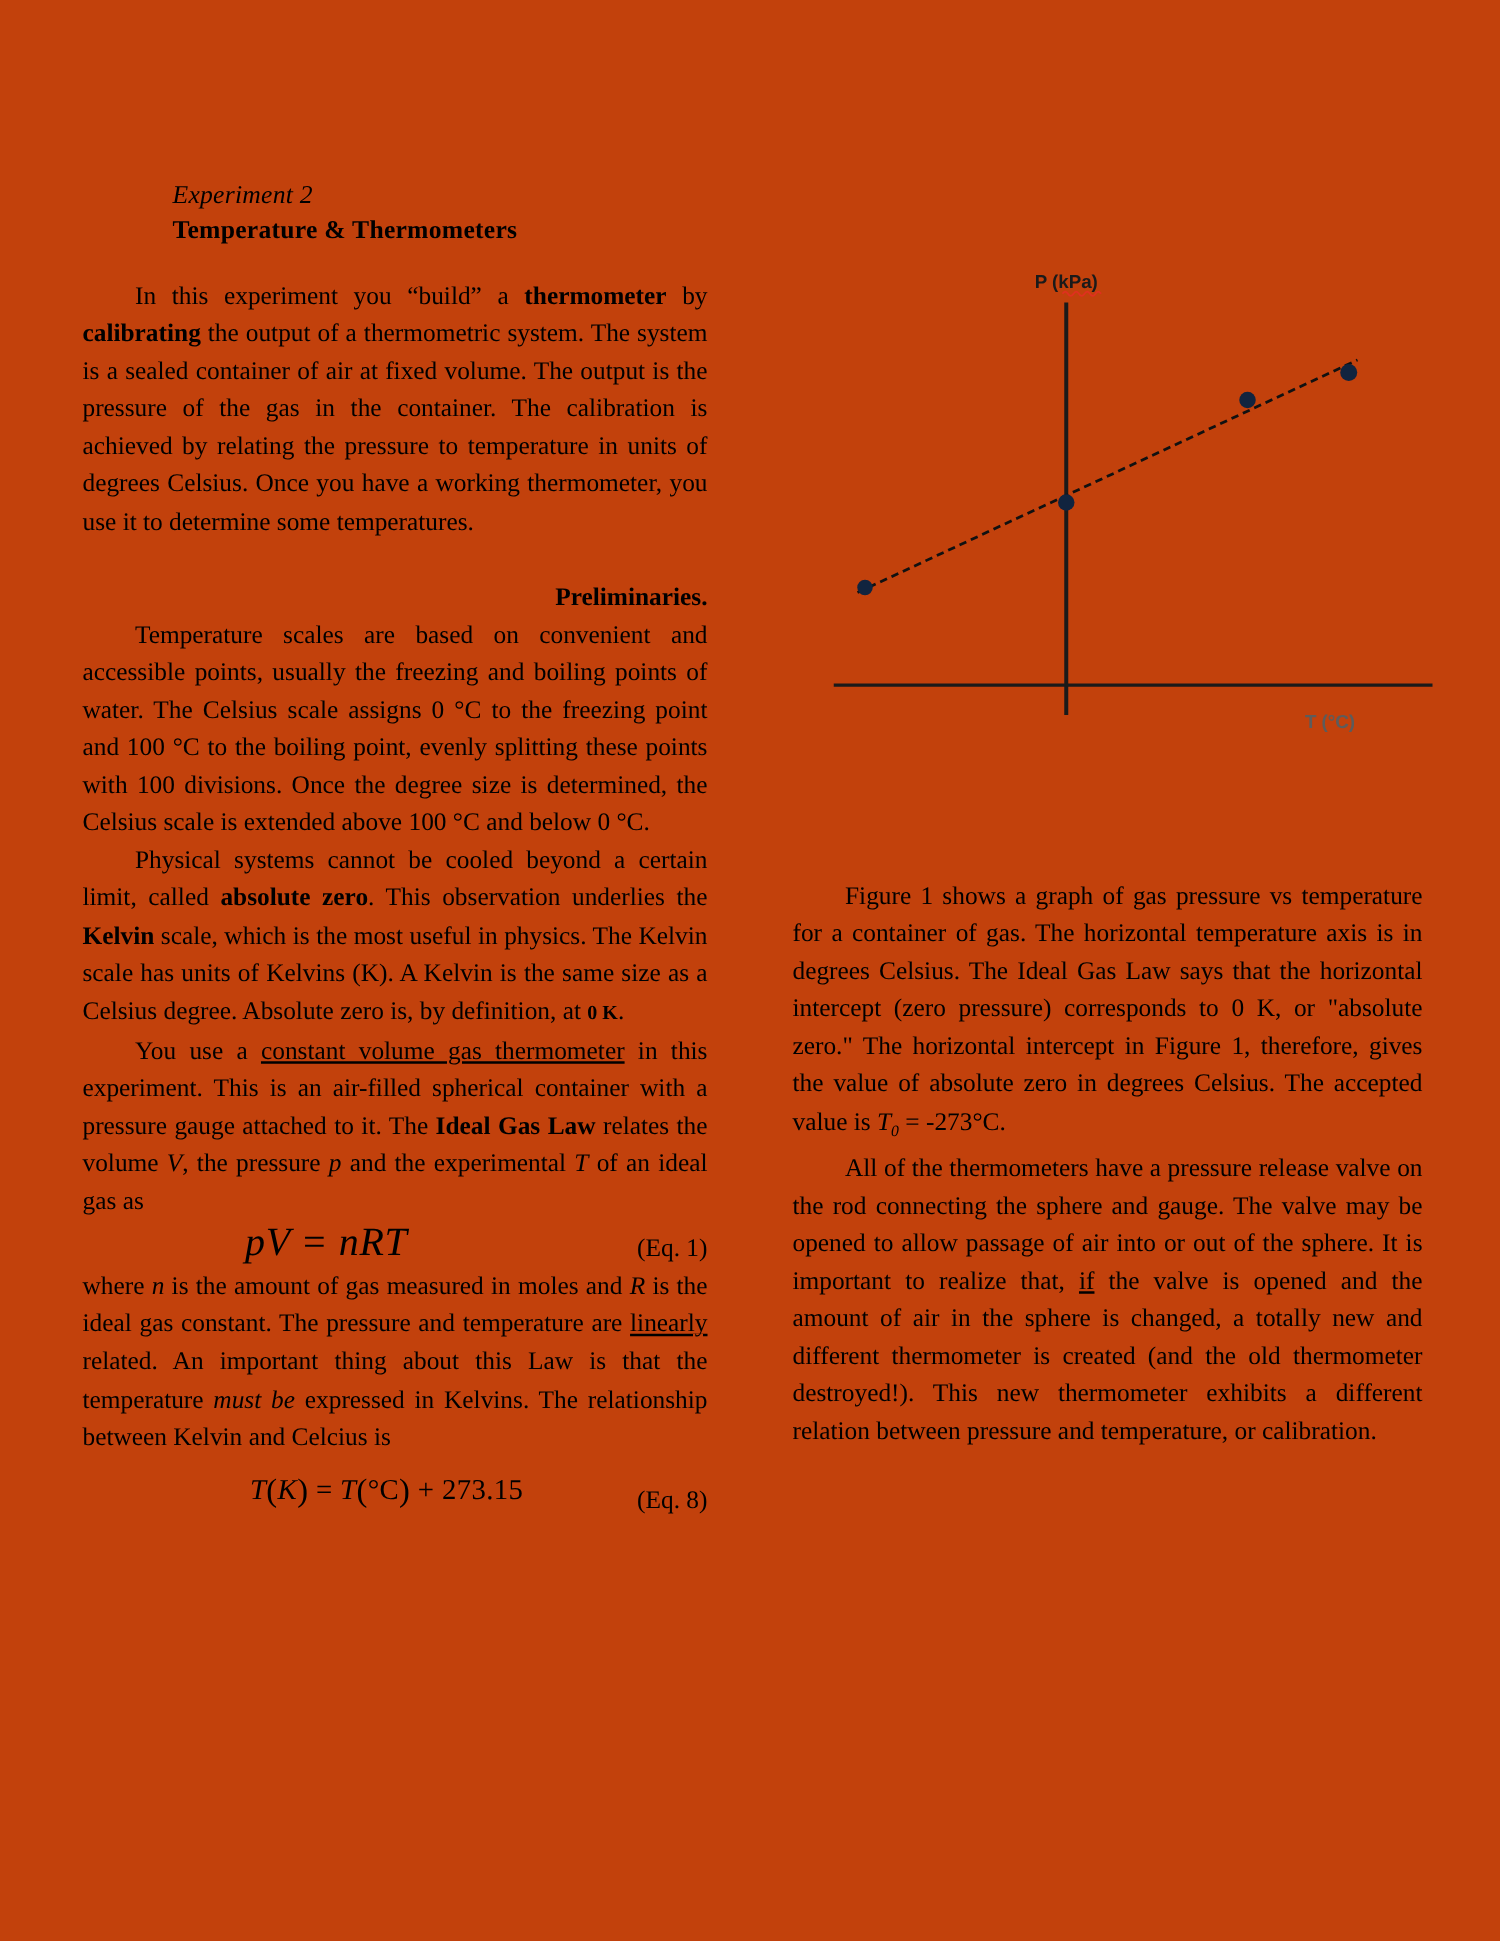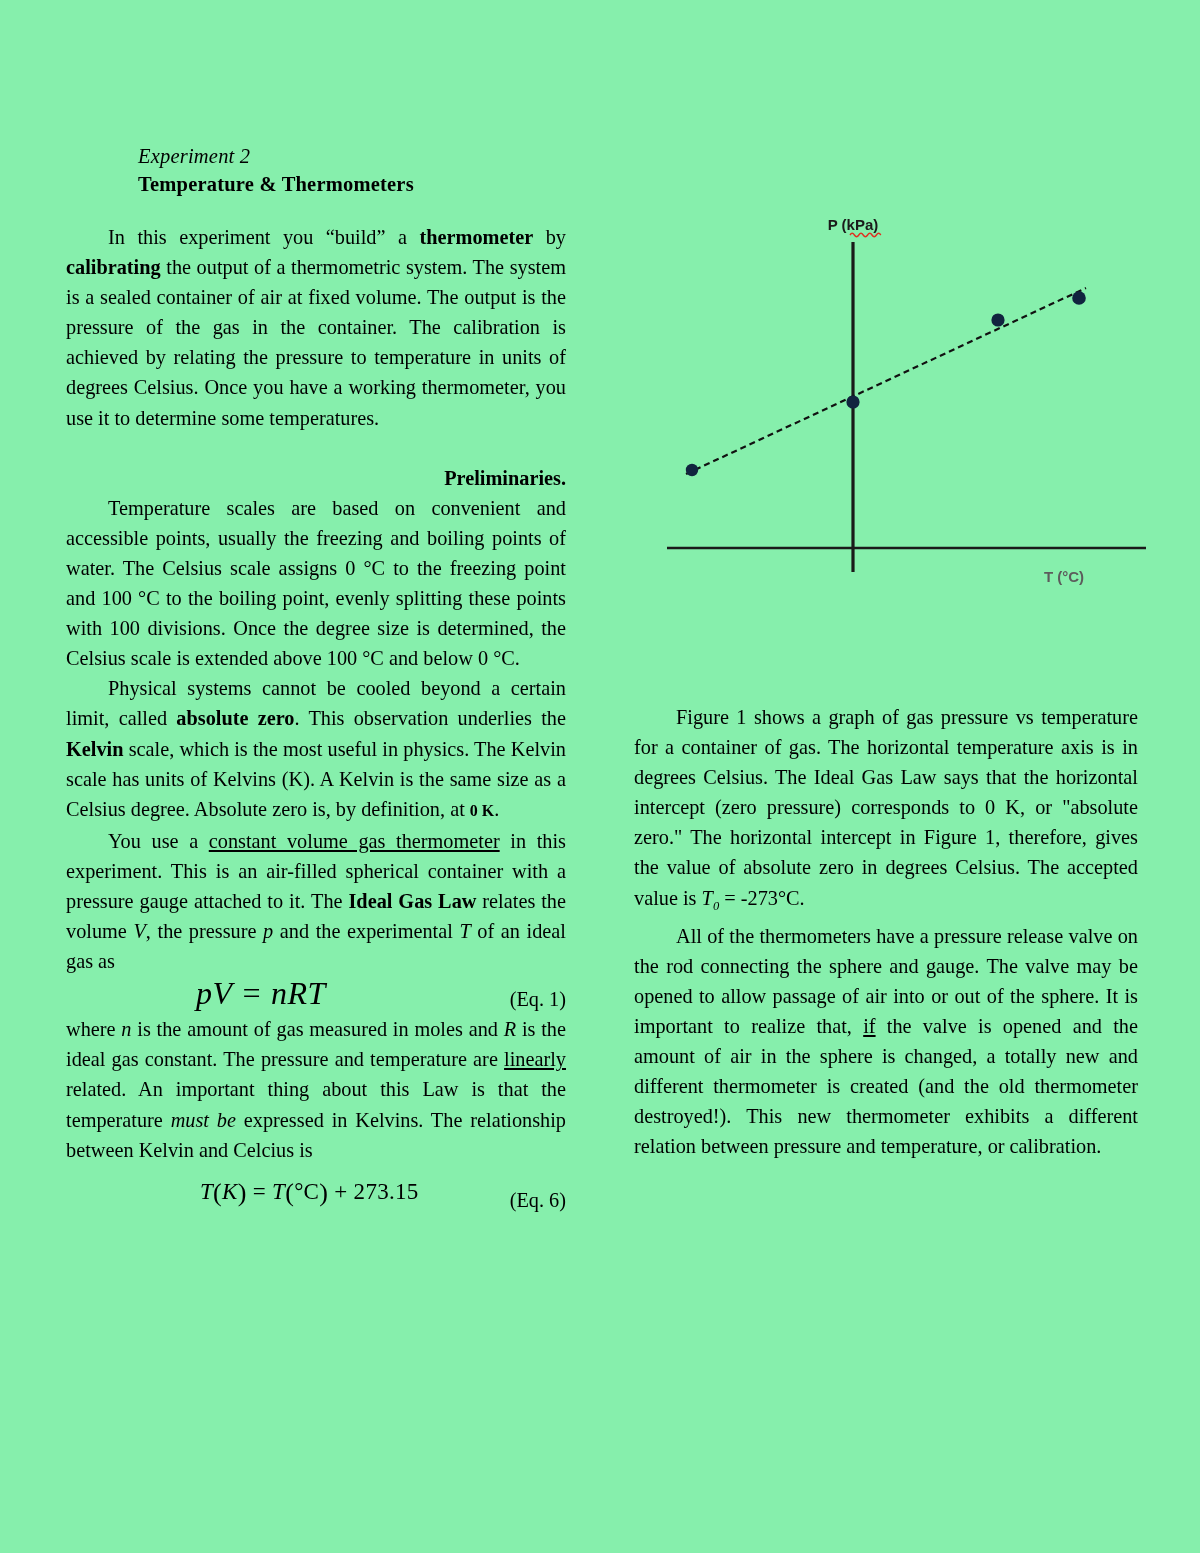--- a/index.html
+++ b/index.html
@@ -14,21 +14,21 @@
     color: #000000;
     position: relative;
     overflow: hidden;
   }
 
   .page {
     position: absolute;
     left: 0; top: 0;
     width: 1200px;
     height: 1553px;
-    background: #86efac;
+    background: #c2410c;
   }
 
   
   .title-block {
     position: absolute;
     left: 138px;
     top: 143px;
     width: 460px;
   }
   .exp-label {
@@ -182,21 +182,21 @@
 
     <div class="eq-row">
       <span class="eq-body eq1-body">pV = nRT</span>
       <span class="eq-tag">(Eq. 1)</span>
     </div>
 
     <p class="para noindent"><span>where </span><i>n</i><span> is the amount of gas measured in moles and </span><i>R</i><span> is the ideal gas constant.  The pressure and temperature are </span><u>linearly</u><span> related.  An important thing about this Law is that the temperature </span><i>must be</i><span> expressed in Kelvins.  The relationship between Kelvin and Celcius is</span></p>
 
     <div class="eq-row" style="height:46px">
       <span class="eq-body eq2-body"><i>T</i><span class="eq-paren">(</span><i>K</i><span class="eq-paren">)</span><span class="eq-upright"> = </span><i>T</i><span class="eq-paren">(</span><span class="eq-upright">°C</span><span class="eq-paren">)</span><span class="eq-upright"> + 273.15</span></span>
-      <span class="eq-tag eq2-tag">(Eq. 6)</span>
+      <span class="eq-tag eq2-tag">(Eq. 8)</span>
     </div>
 
 
   </div>
 
   <div class="figure">
     <svg width="520" height="420" viewBox="0 0 520 420" xmlns="http://www.w3.org/2000/svg">
 
       <line x1="219" y1="42" x2="219" y2="372" stroke="#1a1a1a" stroke-width="3.2"></line>
 

